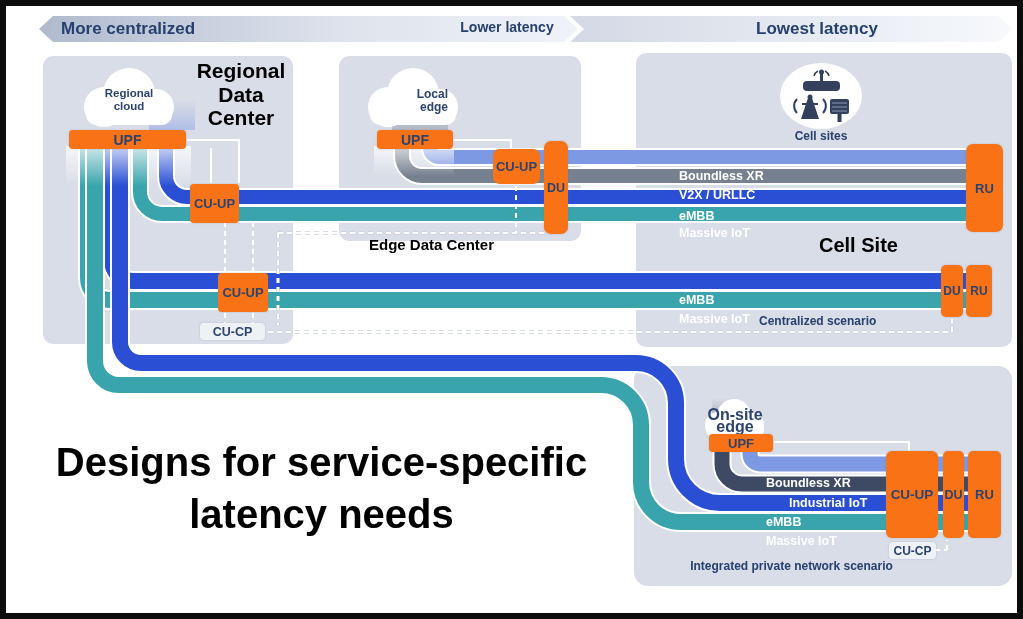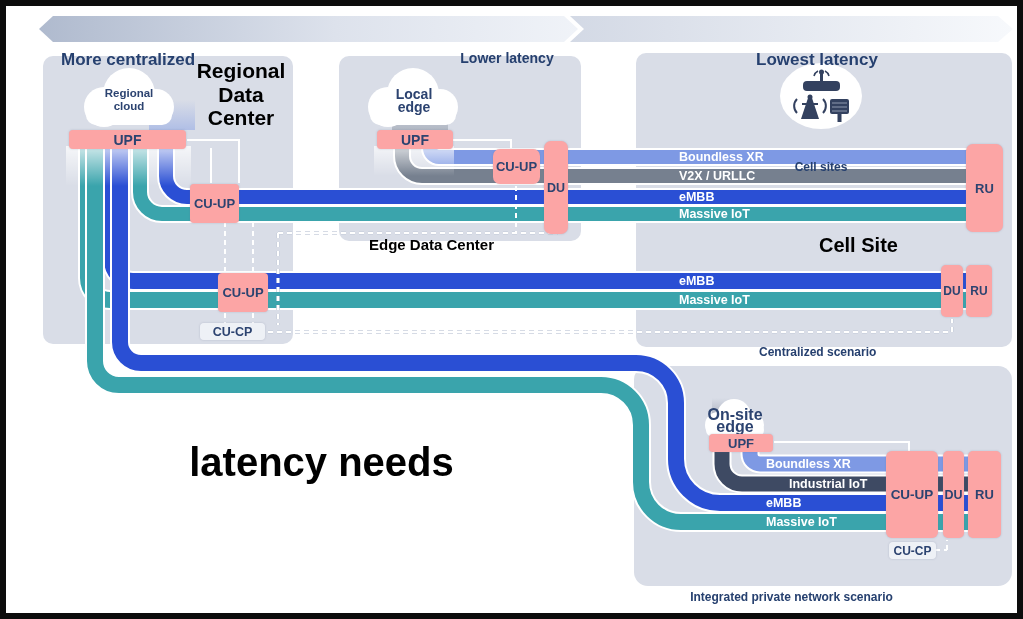--- a/index.html
+++ b/index.html
@@ -1,24 +1,24 @@
 <!DOCTYPE html>
 <html><head>
 <meta charset="utf-8">
 <style>
   html,body{margin:0;padding:0;background:#fff;}
   #frame{position:relative;width:1023px;height:619px;box-sizing:border-box;
          border:6px solid #0c0c0c;background:#ffffff;overflow:hidden;
          font-family:"Liberation Sans", sans-serif;}
   .panel{position:absolute;background:#d9dde7;border-radius:10px;}
-  .nbox{position:absolute;background:#fca5a5;border-radius:4px;color:#2c4370;
+  .nbox{position:absolute;background:#f97316;border-radius:4px;color:#2c4370;
         font-weight:bold;font-size:13px;display:flex;align-items:center;justify-content:center;
         box-shadow:0 0 2px rgba(100,110,140,.35);z-index:3;}
-  .bandlabel{position:absolute;color:#ffffff;font-weight:bold;font-size:12.5px;line-height:14px;z-index:3;white-space:nowrap;}
-  .navytext{position:absolute;color:#26406f;z-index:3;margin-top:31px;}
+  .bandlabel{position:absolute;color:#ffffff;font-weight:bold;font-size:12.5px;line-height:14px;z-index:3;white-space:nowrap;margin-top:19px;}
+  .navytext{position:absolute;color:#26406f;z-index:3;}
   .bigtitle{position:absolute;color:#000;font-weight:bold;z-index:3;white-space:nowrap;}
   svg{position:absolute;left:0;top:0;z-index:2;}
   .panels{z-index:1;}
   .cloudtext{position:absolute;color:#2c4370;font-weight:bold;text-align:center;z-index:3;}
 </style>
 </head>
 <body>
 
 <div id="frame">
 
@@ -145,21 +145,21 @@
     <div>Center</div>
   </div>
   <div class="bigtitle" style="left:363px;top:230px;font-size:15px;">Edge Data Center</div>
   <div class="bigtitle" style="left:780px;top:228px;font-size:20px;margin-left:33px;">Cell Site</div>
   <div class="navytext" style="left:775px;top:123px;width:80px;text-align:center;font-size:12px;font-weight:bold;">Cell sites</div>
 
   <div class="cloudtext" style="left:88px;top:81px;width:70px;font-size:11.5px;line-height:13px;">
     <div>Regional</div>
       <div>cloud</div>
   </div>
-  <div class="cloudtext" style="left:374px;top:82px;width:68px;font-size:14px;line-height:13px;">
+  <div class="cloudtext" style="left:374px;top:82px;width:68px;font-size:12px;line-height:13px;text-align:right;">
     <div>Local</div>
       <div>edge</div>
   </div>
   <div class="cloudtext" style="left:701px;top:403px;width:56px;font-size:16px;line-height:11.5px;">
     <div>On-site</div>
       <div>edge</div>
   </div>
 
   <div class="nbox" style="left:63px;top:124px;width:117px;height:19px;font-size:14px;">UPF</div>
   <div class="nbox" style="left:371px;top:124px;width:76px;height:19px;font-size:14px;">UPF</div>
@@ -187,16 +187,17 @@
 
   <div class="bandlabel" style="left:760px;top:451px;">Boundless XR</div>
   <div class="bandlabel" style="left:760px;top:471px;padding-left:23px;">Industrial IoT</div>
   <div class="bandlabel" style="left:760px;top:490px;">eMBB</div>
   <div class="bandlabel" style="left:760px;top:509px;">Massive IoT</div>
 
   <div class="navytext" style="left:753px;top:308px;font-size:12px;font-weight:bold;">Centralized scenario</div>
   <div class="navytext" style="left:628px;top:553px;width:315px;text-align:center;font-size:12px;font-weight:bold;">Integrated private network scenario</div>
 
   <div class="bigtitle" style="left:8px;top:430px;width:615px;text-align:center;font-size:40px;line-height:52px;">
+    <div>Designs for service-specific</div>
     <div>latency needs</div>
   </div>
 
 </div>
 
 </body></html>

